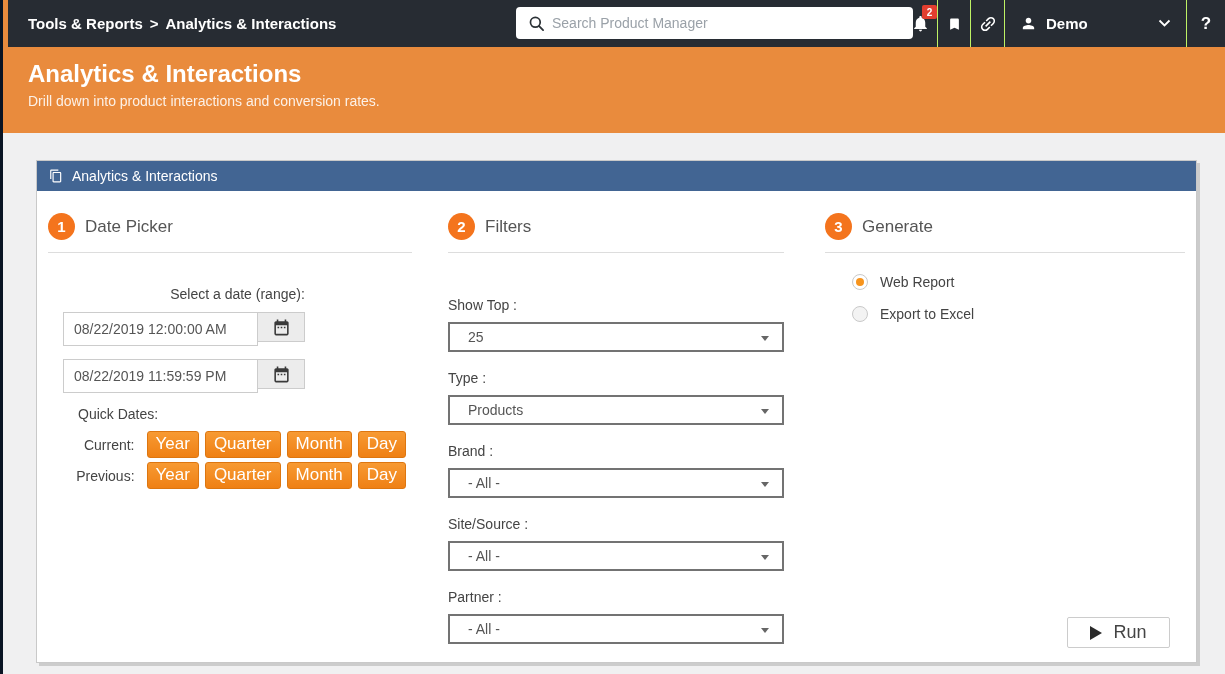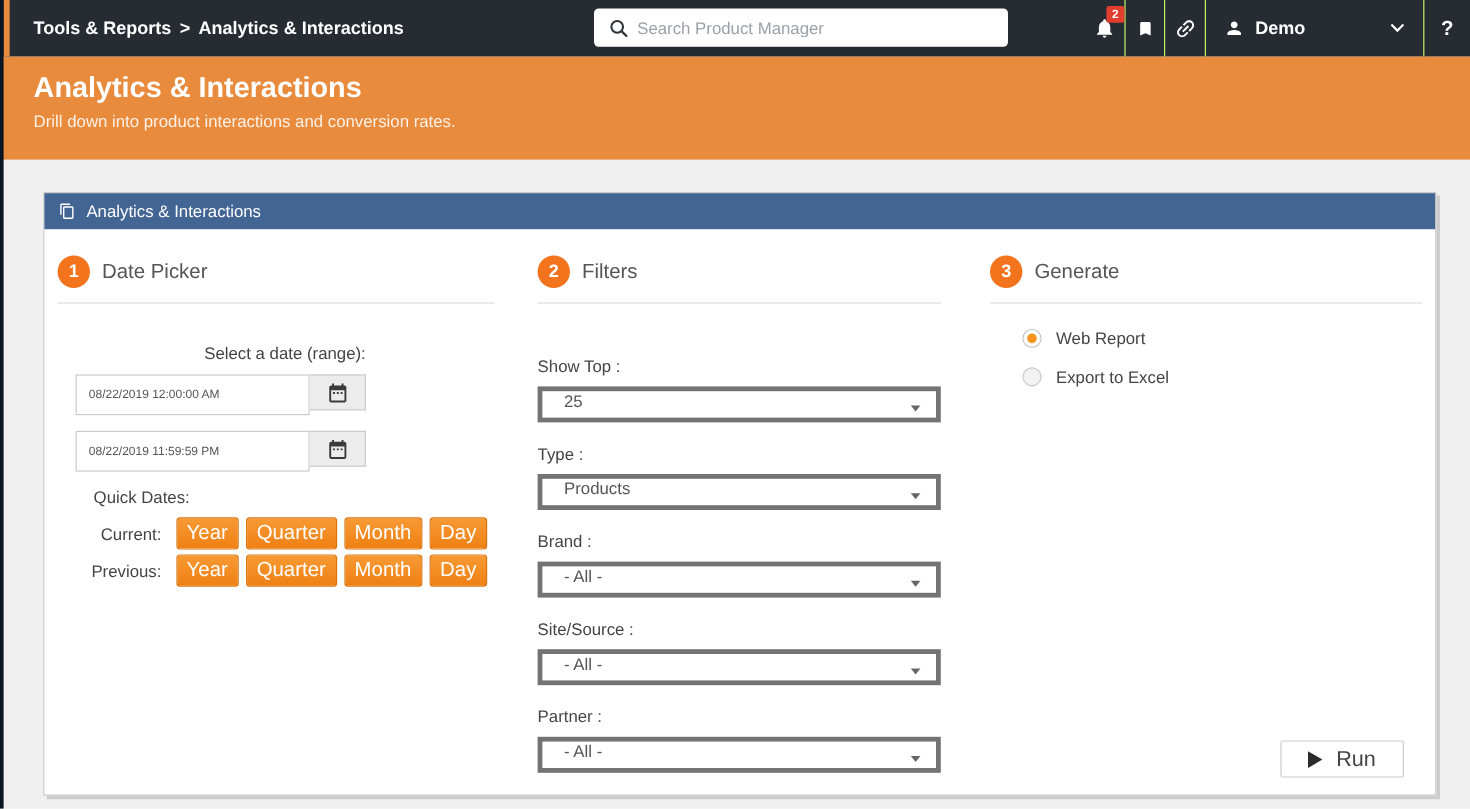--- a/index.html
+++ b/index.html
@@ -7,21 +7,21 @@
   body { position:relative; background:#f0f0f1; font-family:"Liberation Sans", sans-serif; }
 
   
   .left-strip { position:absolute; left:0; top:0; width:3px; height:674px; background:#0a1423; z-index:60; }
 
   
   .topbar { position:absolute; top:0; left:0; width:1225px; height:47px; background:#272c33; z-index:40; }
   .topbar-accent { position:absolute; left:3px; top:0; width:5px; height:47px; background:#e98b3d; }
   .breadcrumb { position:absolute; left:28px; top:0; height:47px; display:flex; align-items:center; gap:7px;
                 color:#fff; font-size:15px; font-weight:600; }
-  .search { position:absolute; left:495px; top:7px; width:345px; height:32px; background:#fff;
+  .search { position:absolute; left:516px; top:7px; width:397px; height:32px; background:#fff;
             border-radius:4px; display:flex; align-items:center; }
   .search svg { margin:0 7px 0 12px; flex:none; }
   .search input { border:none; outline:none; flex:1; height:100%; font-size:14px; color:#333;
                   font-family:inherit; background:transparent; }
   .search input::placeholder { color:#9aa1a8; }
   .top-icons { position:absolute; right:0; top:0; height:47px; display:flex; align-items:stretch; }
   .icon-cell { display:flex; align-items:center; justify-content:center; border-left:1px solid #bef264; cursor:pointer; }
   .cell-bell { width:34px; position:relative; border-left:none; }
   .badge { position:absolute; top:5px; right:0px; min-width:15px; height:14px; background:#e23e2f; color:#fff;
            font-size:10px; font-weight:700; border-radius:2px; display:flex; align-items:center;
@@ -53,38 +53,38 @@
   .num-circle { width:27px; height:27px; border-radius:50%; background:#f4741d; color:#fff; font-size:15px;
                 font-weight:700; display:flex; align-items:center; justify-content:center; flex:none; }
   .section-title { font-size:17px; color:#555; }
 
   .lbl { font-size:14px; color:#444; }
 
   
   .date-inner { margin-left:15px; }
   .range-label { margin:33px 0 10px;text-align:center; }
   .date-row { display:flex; width:242px; height:30px; margin-bottom:17px; }
-  .date-input { flex:1; min-width:0; border:1px solid #ccc; padding:16px 10px; font-size:10px; color:#555;
+  .date-input { flex:1; min-width:0; border:1px solid #ccc; padding:16px 10px; font-size:14px; color:#555;
                 font-family:inherit; outline:none; }
   .cal-btn { width:47px; background:#ececec; border:1px solid #ccc; border-left:none; display:flex;
              align-items:center; justify-content:center; cursor:pointer; }
   .quick-label { margin:4px 0 9px 15px; }
   .quick-row { display:flex; align-items:center; margin-bottom:4px; }
   .quick-row-lbl { width:92px; text-align:right; font-size:14px; color:#444; }
   .qbtns { display:flex; margin-left:12px; }
   .qbtn { margin-right:6px; padding:2px 8px 3px; font-size:17px; color:#fff;
           background:linear-gradient(#f79a33,#ef8014); border:1px solid #dd7610; border-radius:3px;
           cursor:pointer; font-family:inherit; }
 
   
   .f-group { margin-top:18px; }
   .f-group.first { margin-top:44px; }
   .f-label { margin-bottom:9px; }
-  .select-box { position:relative; height:30px; border:4px solid #737373; background:#fff; display:flex;
-                align-items:flex-start; padding-left:18px; font-size:14px; color:#555; cursor:pointer; }
+  .select-box { position:relative; height:30px; border:2px solid #737373; background:#fff; display:flex;
+                align-items:center; padding-left:18px; font-size:14px; color:#555; cursor:pointer; }
   .caret { position:absolute; right:13px; top:12px; width:0; height:0; border-left:4px solid transparent;
            border-right:4px solid transparent; border-top:5px solid #666; }
 
   
   .gen-inner { margin-left:27px; margin-top:21px; }
   .radio-row { display:flex; align-items:center; gap:12px; margin-bottom:16px; cursor:pointer; }
   .radio { width:16px; height:16px; border-radius:50%; border:1px solid #c9c9c9; background:#f3f3f3;
            position:relative; flex:none; }
   .radio.selected { background:#fff; }
   .radio.selected::after { content:""; position:absolute; left:3px; top:3px; width:8px; height:8px;

